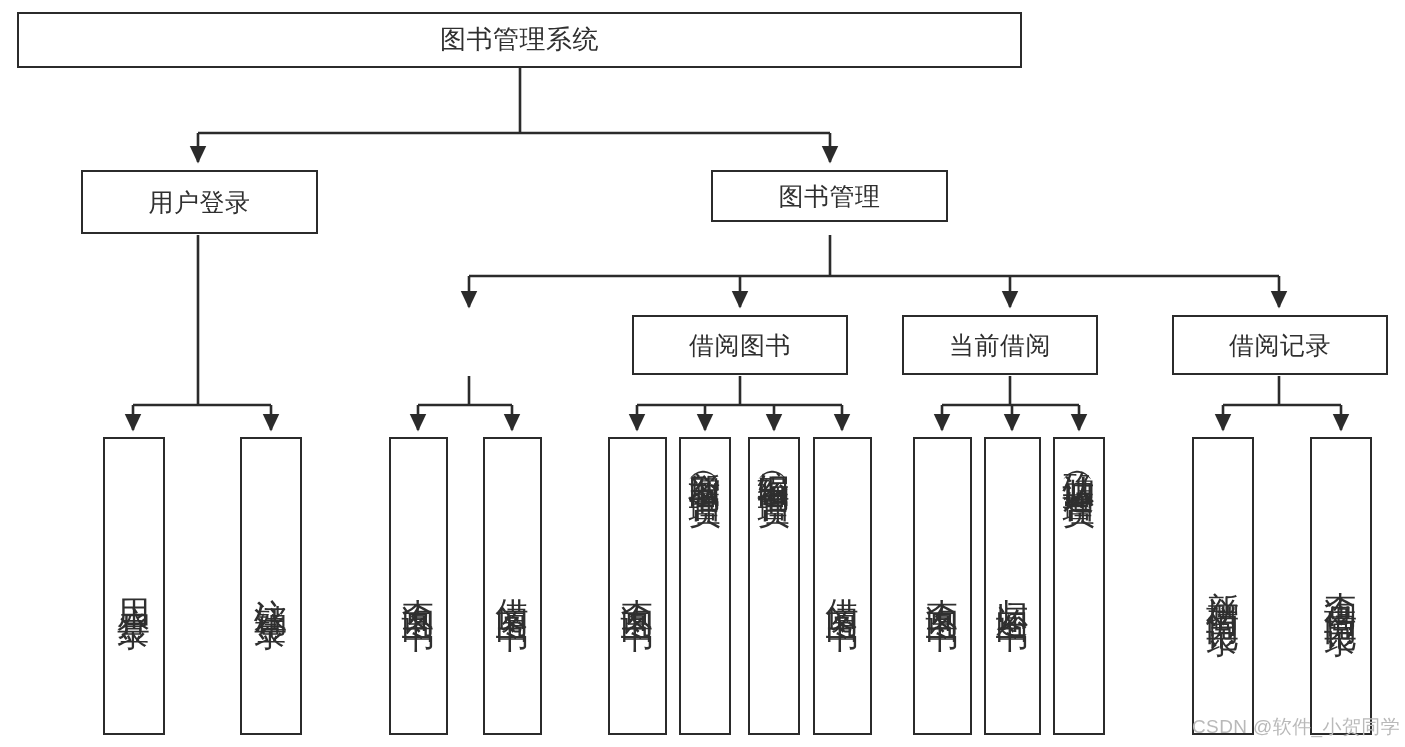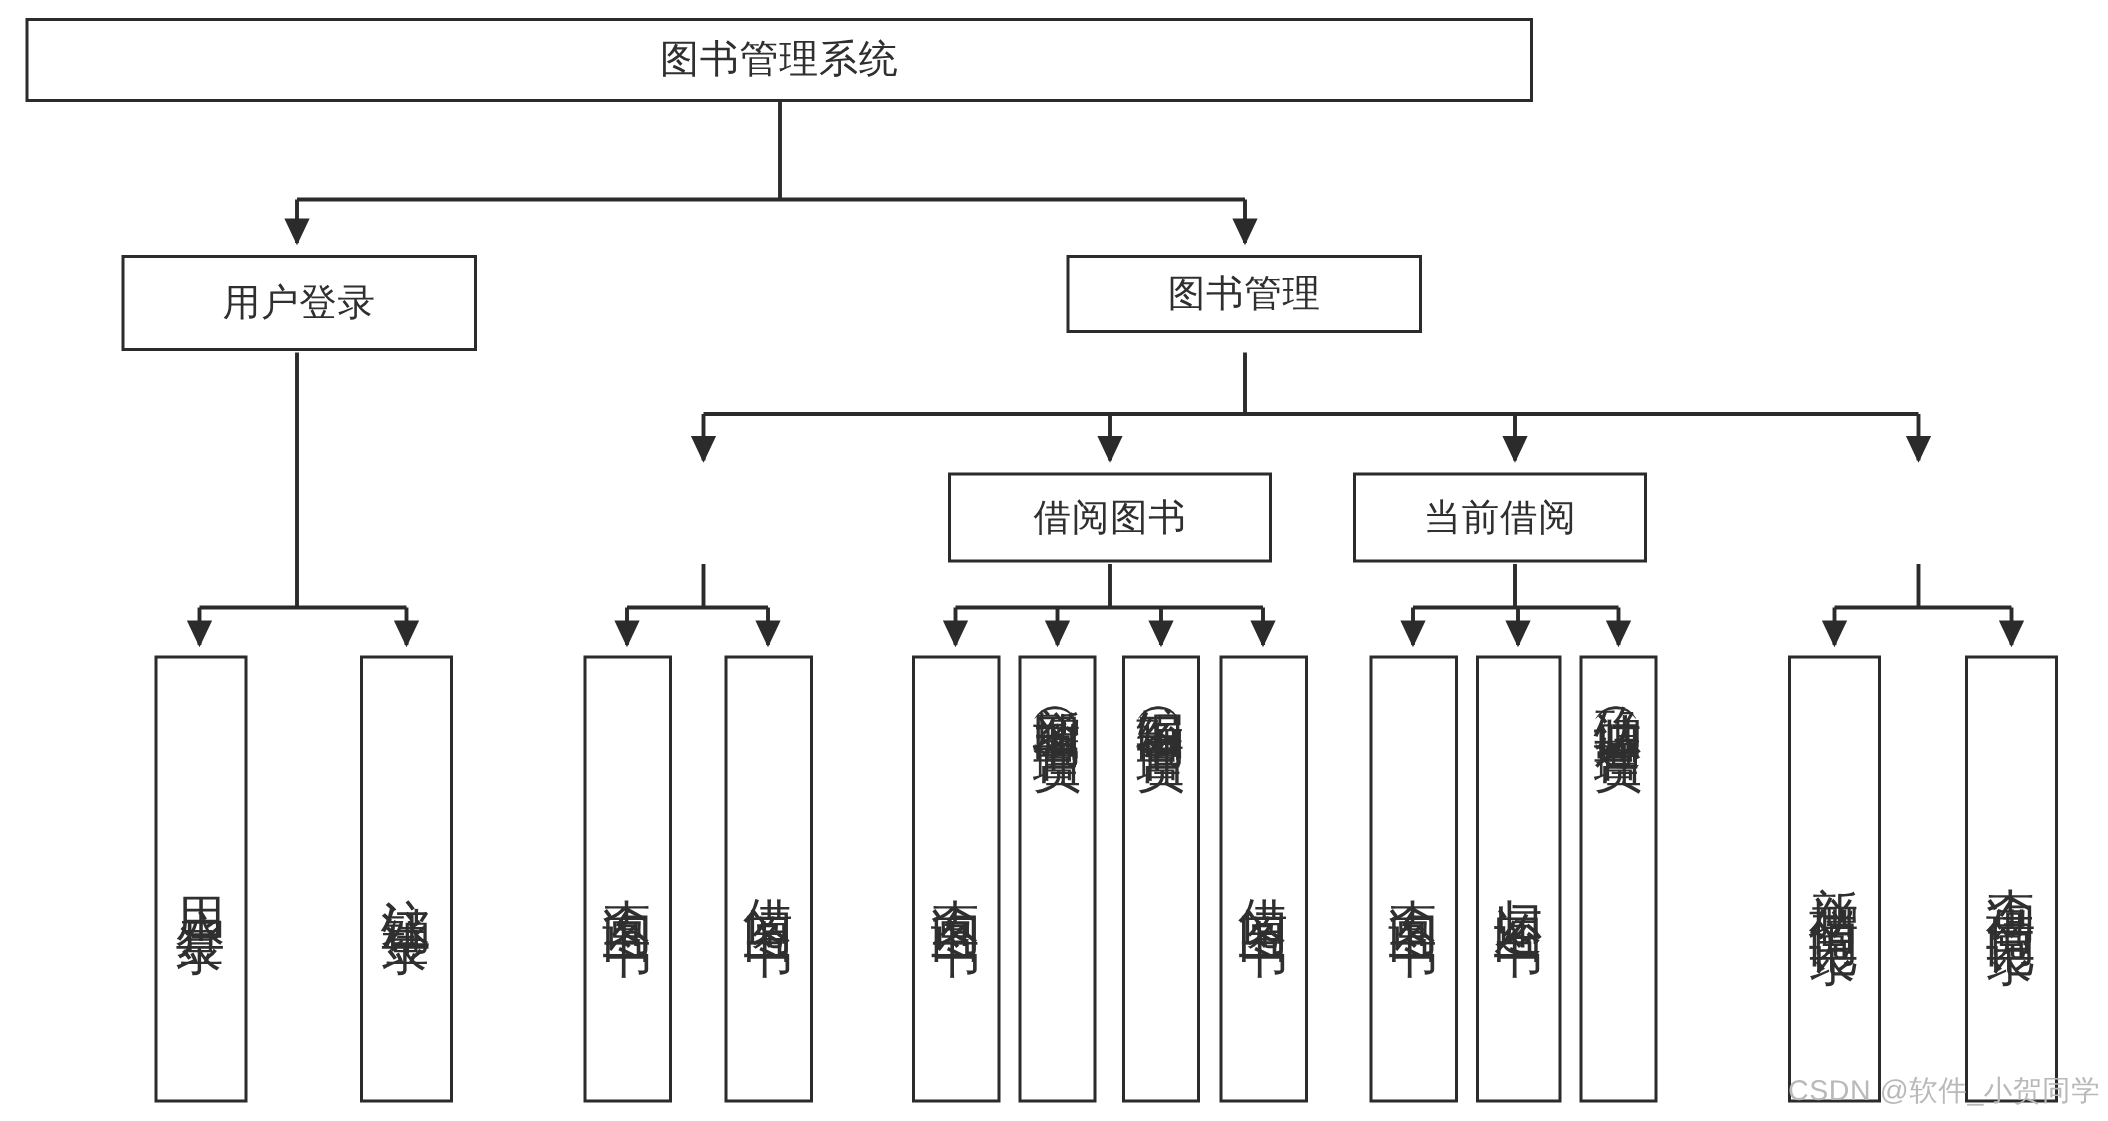--- a/index.html
+++ b/index.html
@@ -119,20 +119,23 @@
 
 
   <div class="node h-node" style="left:632px;top:315px;width:216px;height:60px;">
     <span class="lbl">借阅图书</span>
   </div>
 
   <div class="node h-node" style="left:902px;top:315px;width:196px;height:60px;">
     <span class="lbl">当前借阅</span>
   </div>
 
+  <div class="node h-node" style="left:1172px;top:315px;width:216px;height:60px;">
+    <span class="lbl">借阅记录</span>
+  </div>
 
   <div class="node v-node" style="left:103px;top:437px;width:62px;height:298px;">
     <span class="lbl">用户登录</span>
   </div>
   <div class="node v-node" style="left:240px;top:437px;width:62px;height:298px;">
     <span class="lbl">注销登录</span>
   </div>
 
   <div class="node v-node" style="left:389px;top:437px;width:59px;height:298px;">
     <span class="lbl">查询图书</span>

